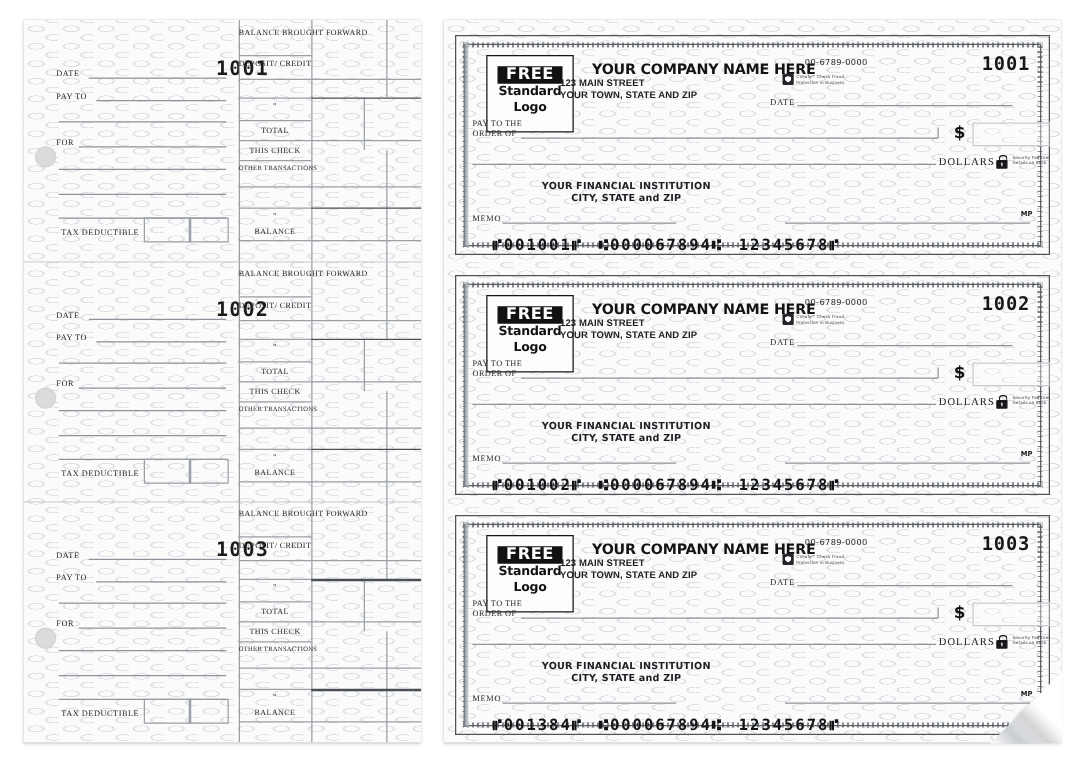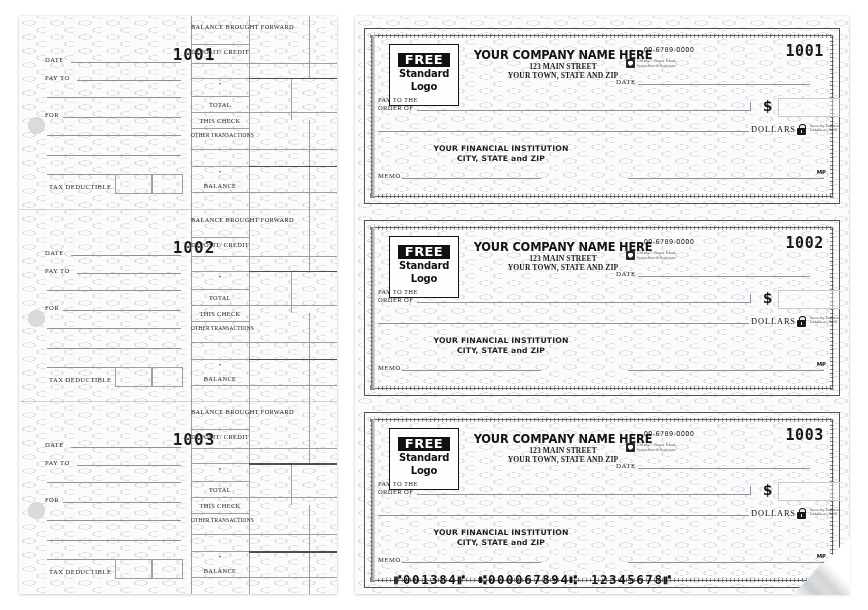--- a/index.html
+++ b/index.html
@@ -130,22 +130,22 @@
     text-align:center;font-family:"DejaVu Sans",sans-serif;font-weight:700;
     color:#111;font-size:10px;line-height:13px;letter-spacing:-.2px;
   }
 
   .coname{
     position:absolute;left:72px;top:10px;width:230px;text-align:center;
     font-family:"DejaVu Sans",sans-serif;font-weight:700;
     font-size:11.4px;color:#141414;letter-spacing:-.15px;
   }
   .coaddr{
-    position:absolute;left:72px;width:230px;text-align:center;
-    font-family:Liberation Serif, serif;font-weight:700;
+    position:absolute;left:72px;width:230px;text-align:left;
+    font-family:Liberation Sans, sans-serif;font-weight:700;
     font-size:7.6px;color:#1c1c1c;letter-spacing:.1px;
   }
   .coaddr.a1{top:24px;}
   .coaddr.a2{top:33px;}
 
   .fraction{
     position:absolute;left:238px;top:8px;width:110px;text-align:center;
     font-family:"DejaVu Sans",sans-serif;font-size:6.6px;color:#20242a;letter-spacing:.3px;
   }
   .sfbadge{
@@ -454,20 +454,21 @@
         </div>
         <div class="secnote">Security Features Details on Back</div>
 
         <div class="bank"><span>YOUR FINANCIAL INSTITUTION</span><br><span>CITY, STATE and ZIP</span></div>
 
         <div class="memolab">MEMO</div>
         <div class="memoline"></div>
         <div class="sigline"></div>
         <div class="mpmark">MP</div>
 
+        <div class="micr"><span>⑈001001⑈</span><span class="sp"> </span><span>⑆000067894⑆</span><span class="sp"> </span><span>12345678⑈</span></div>
       </div>
     </div>
 
     <div class="check wave c2">
       <div class="frame-o"></div>
       <div class="frame-h"></div>
       <div class="frame-i"></div>
       <div class="spine"></div>
 
       <div class="cbody">
@@ -498,20 +499,21 @@
             <span class="sh"></span>
             <span class="body"></span>
             <span class="kh"></span>
           </div>
         <div class="secnote">Security Features Details on Back</div>
         <div class="bank"><span>YOUR FINANCIAL INSTITUTION</span><br><span>CITY, STATE and ZIP</span></div>
         <div class="memolab">MEMO</div>
         <div class="memoline"></div>
         <div class="sigline"></div>
         <div class="mpmark">MP</div>
+        <div class="micr"><span>⑈001002⑈</span><span class="sp"> </span><span>⑆000067894⑆</span><span class="sp"> </span><span>12345678⑈</span></div>
       </div>
     </div>
 
     <div class="check wave c3">
       <div class="frame-o"></div>
       <div class="frame-h"></div>
       <div class="frame-i"></div>
       <div class="spine"></div>
 
       <div class="cbody">

